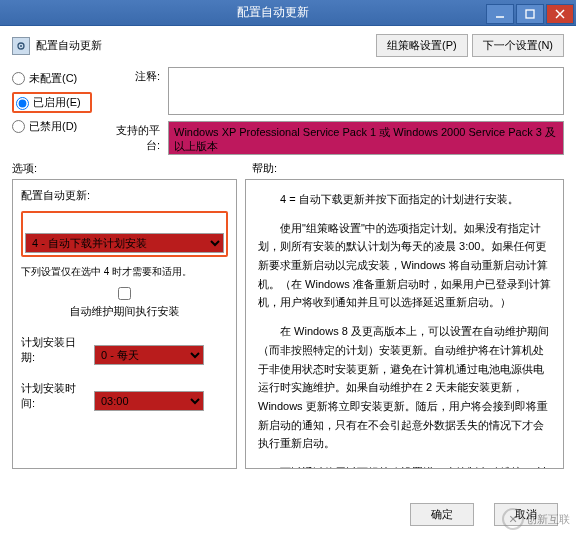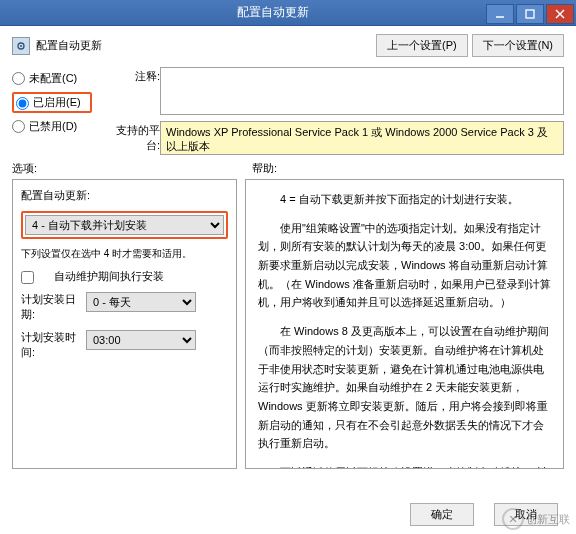--- a/index.html
+++ b/index.html
@@ -21,43 +21,43 @@
 .nav-btns { display: flex; gap: 4px; }
 .btn { padding: 3px 10px; background: #efefef; border: 1px solid #adadad; cursor: pointer; }
 
 .radio-area { display: flex; gap: 14px; margin-bottom: 6px; }
 .radio-col { width: 80px; display: flex; flex-direction: column; gap: 6px; padding-top: 4px; }
 .radio-item { display: flex; align-items: center; gap: 4px; }
 .radio-item input { margin: 0; }
 .highlight { border: 2px solid #e52; border-radius: 2px; padding: 1px 2px; align-items: flex-end; }
 
 .right-fields { flex: 1; display: flex; flex-direction: column; gap: 6px; }
-.field-row { display: flex; }
+.field-row { display: flex; gap: 8px; }
 .field-label { width: 54px; text-align: right; padding-top: 2px; }
 .comment-box { flex: 1; height: 48px; border: 1px solid #a0a0a0; background: #fff; resize: none; padding: 3px; }
-.platform-box { flex: 1; height: 34px; border: 1px solid #a0a0a0; background: #fef9c3; padding: 3px 5px; line-height: 1.3; overflow: hidden; }
+.platform-box { flex: 1; height: 34px; border: 1px solid #a0a0a0; background: #be185d; padding: 3px 5px; line-height: 1.3; overflow: hidden; }
 
 .mid-labels { display: flex; margin: 4px 0 3px; }
 .mid-labels .l { width: 230px; }
 .mid-labels .r { padding-left: 10px; }
 
 .lower { display: flex; gap: 8px; }
 .left-pane { width: 225px; border: 1px solid #a0a0a0; padding: 8px; display: flex; flex-direction: column; gap: 8px; }
 .right-pane { flex: 1; border: 1px solid #a0a0a0; padding: 10px 12px; height: 290px; overflow-y: auto; line-height: 1.7; }
 .right-pane p { margin-bottom: 10px; text-indent: 2em; }
 
 .dropdown-wrap { border: 2px solid #e52; border-radius: 2px; padding: 2px; }
-select { width: 100%; padding: 2px; border: 1px solid #a0a0a0; background: #e5e5e5; }
+select { width: 100%; padding: 2px; border: 1px solid #a0a0a0; background: #b91c1c; margin-top: 18px; }
 .small-sel { width: 110px; }
 
 .hint { font-size: 10px; }
-.cb-row { display: flex; align-items: flex-end; gap: 20px; }
+.cb-row { display: flex; align-items: center; gap: 4px; flex-direction: column; }
 .cb-row input{margin:0}
 
-.sched-row { display: flex; align-items: flex-start; }
+.sched-row { display: flex; align-items: flex-end; gap: 8px; }
 .sched-row .slabel { width: 65px; }
 
 .footer { position: absolute; bottom: 8px; right: 18px; display: flex; gap: 20px; }
 .wbtn { padding: 3px 20px; background: #efefef; border: 1px solid #adadad; cursor: pointer; }
 
 .watermark { position: absolute; right: 6px; bottom: 4px; opacity: 0.4; display: flex; align-items: center; gap: 2px; font-size: 11px; pointer-events:none; }
 .watermark .wm-icon { width: 22px; height: 22px; border: 2px solid #888; border-radius: 50%; display:flex;align-items:center;justify-content:center; }
 </style>
 </head>
 <body>
@@ -91,21 +91,21 @@
     <div class="header-left">
       <div class="header-icon">
           <svg viewBox="0 0 12 12">
             <circle cx="6" cy="6" r="3" fill="none" stroke="#357" stroke-width="1.3"></circle>
             <circle cx="6" cy="6" r="1" fill="#357"></circle>
           </svg>
         </div>
       <span>配置自动更新</span>
     </div>
     <div class="nav-btns">
-      <button class="btn">上一个设置(P)</button>
+      <button class="btn">组策略设置(P)</button>
       <button class="btn">下一个设置(N)</button>
     </div>
   </div>
 
   <div class="radio-area">
     <div class="radio-col">
       <label class="radio-item">
         <input type="radio" name="state" style="">
         <span>未配置(C)</span>
       </label>

